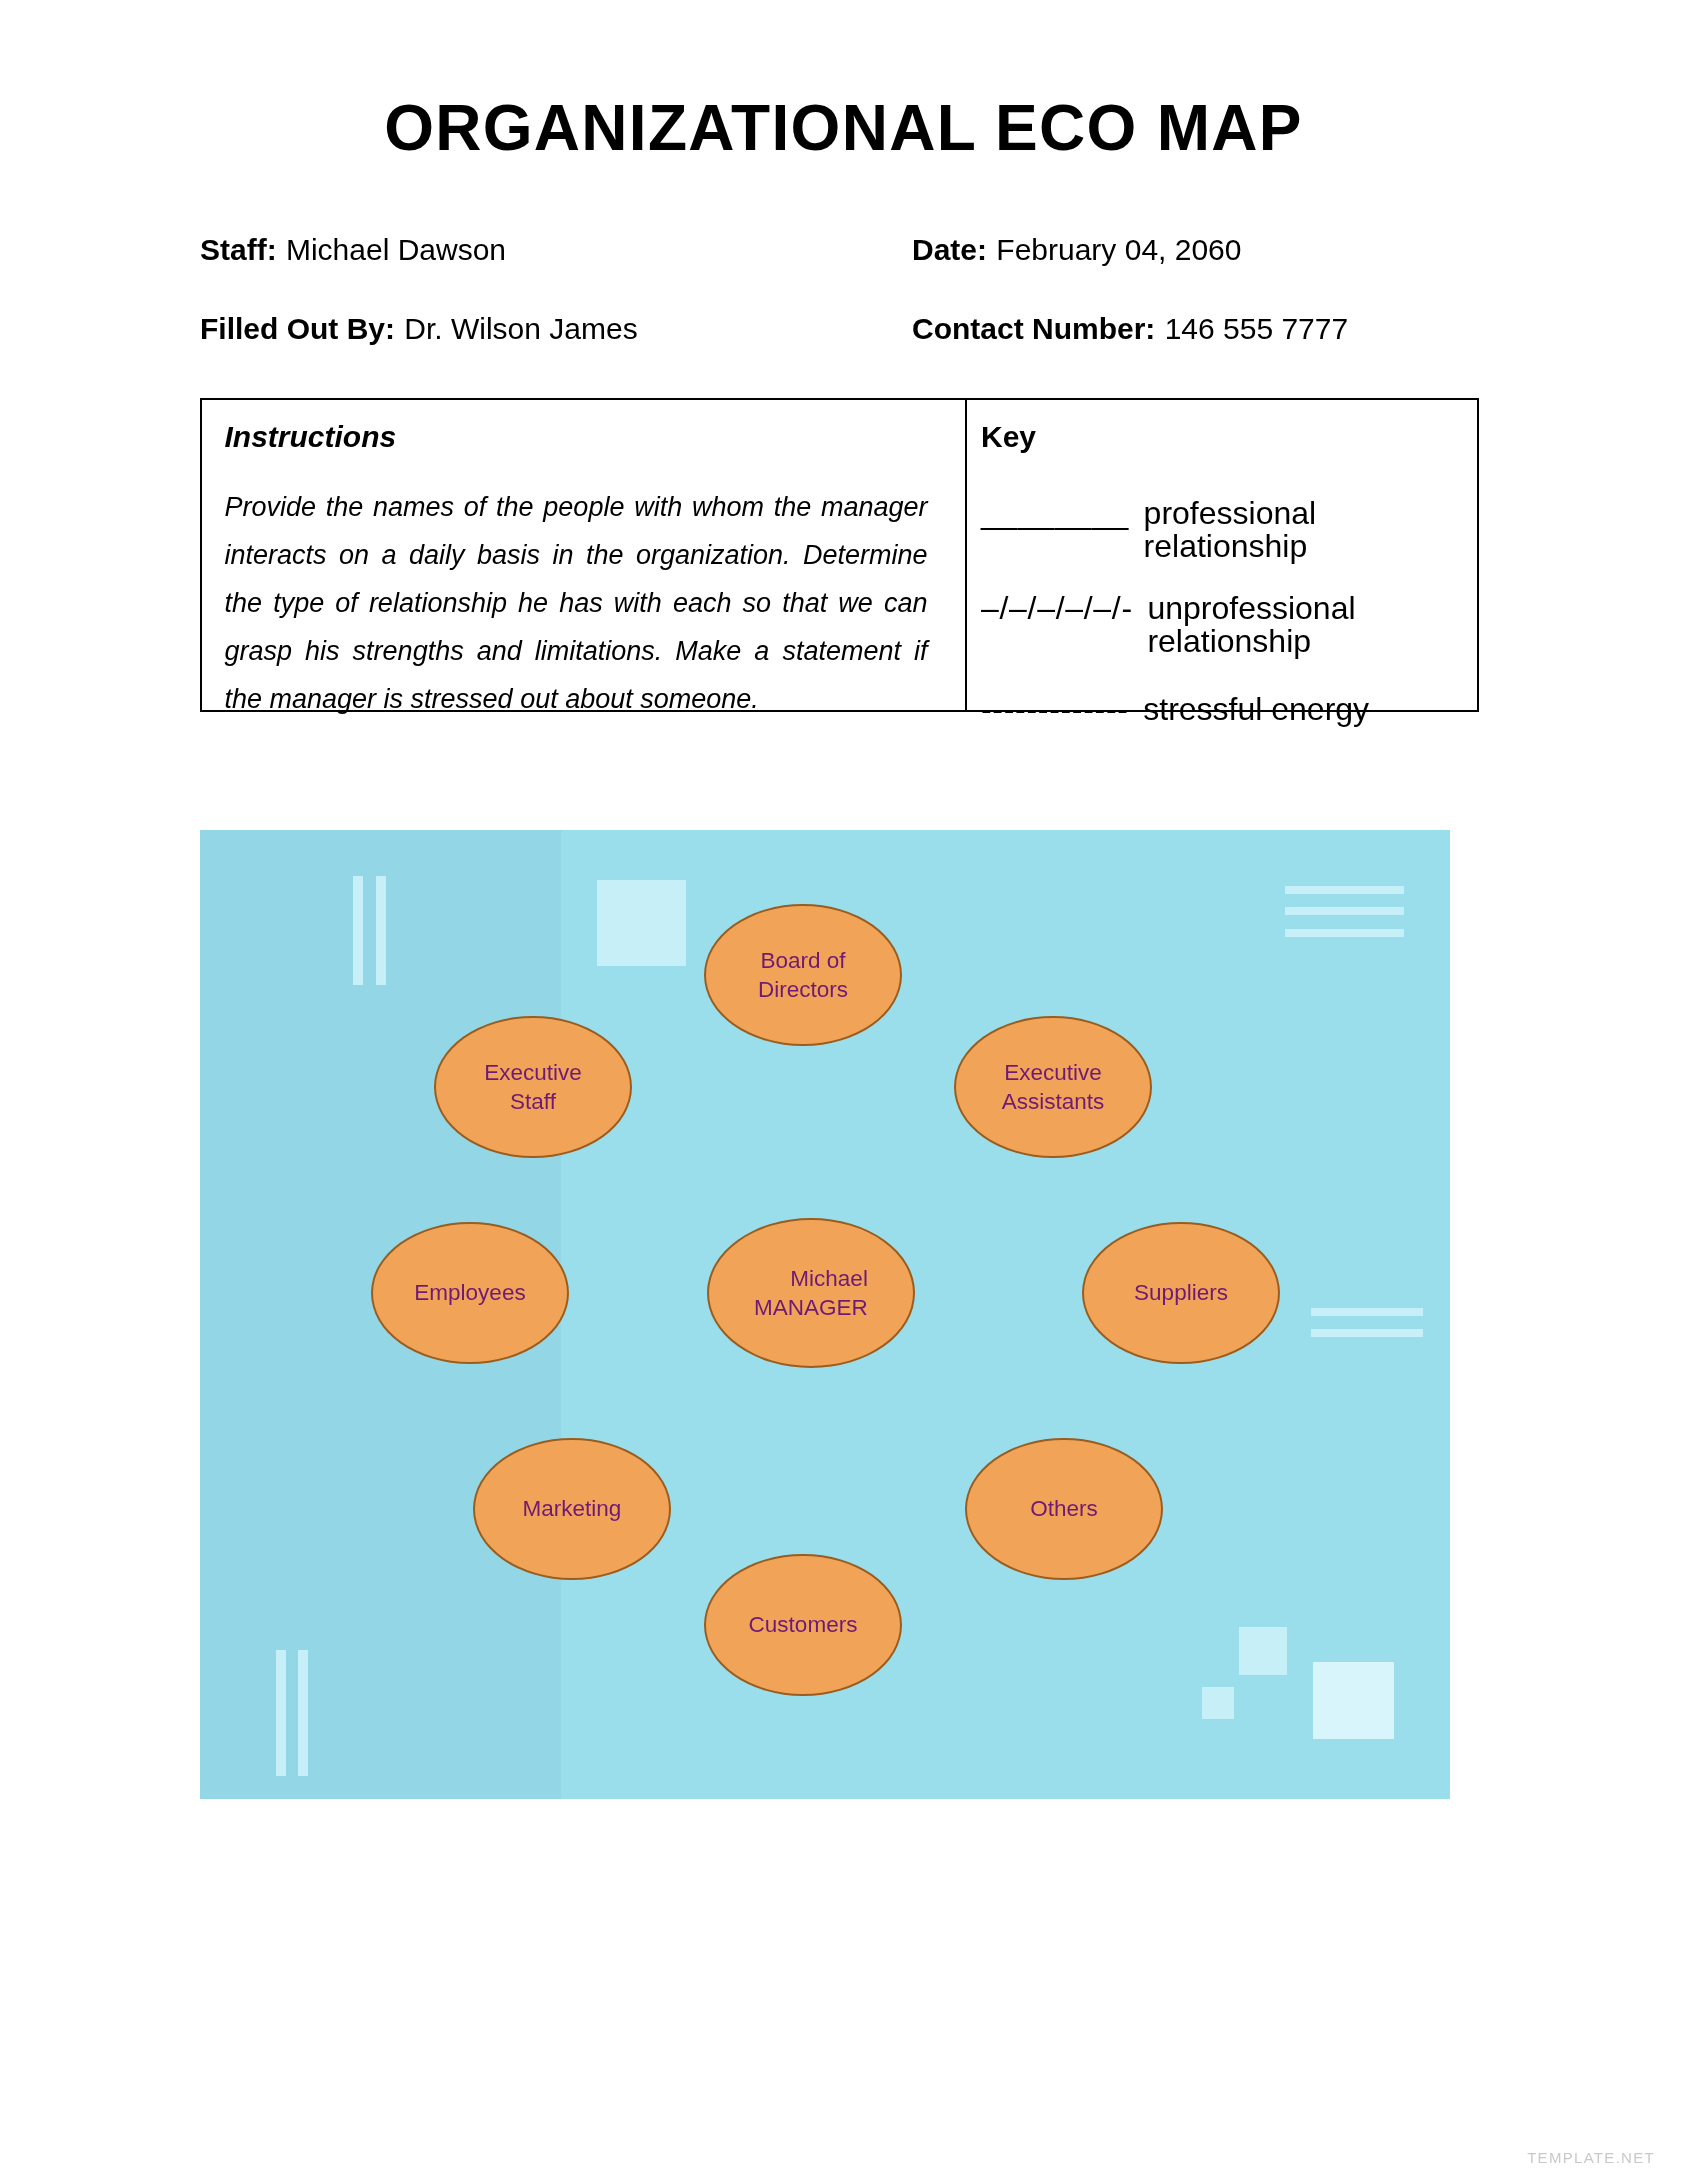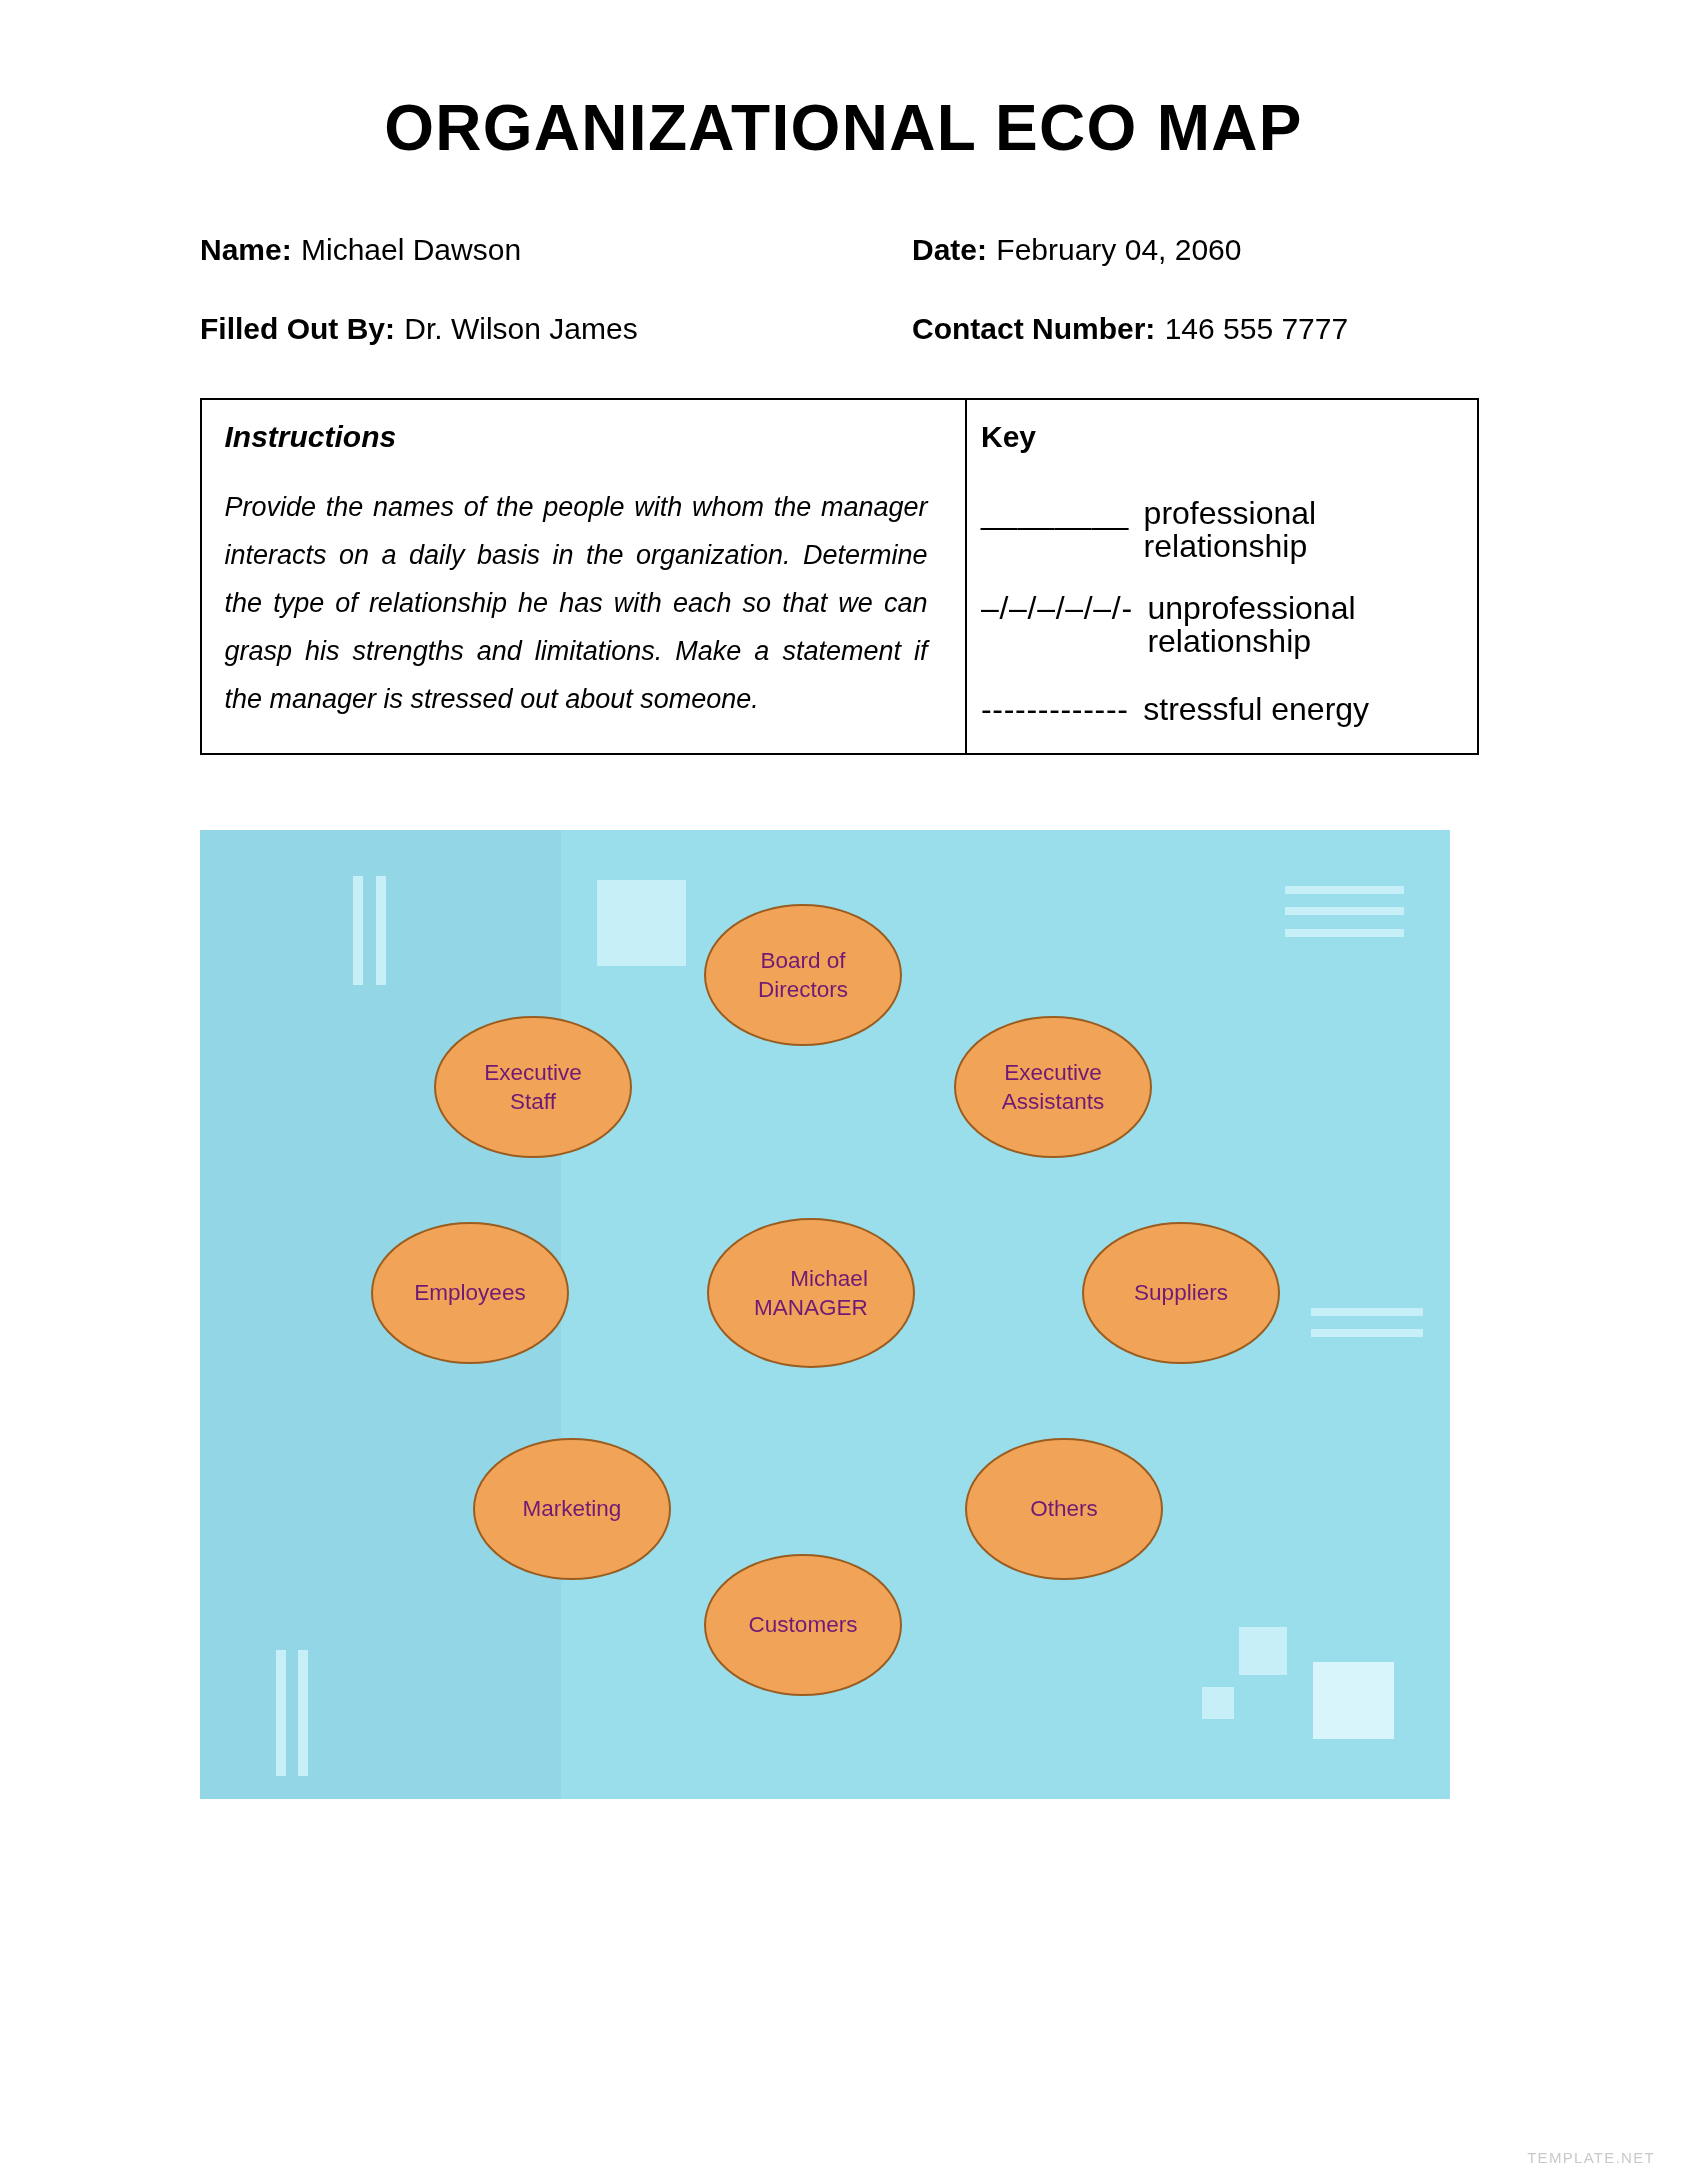--- a/index.html
+++ b/index.html
@@ -15,21 +15,21 @@
   .field-row { position:absolute; left:200px; width:1279px; height:40px; font-size:30px; }
   .row-1 { top:233px; }
   .row-2 { top:312px; }
   .field { position:absolute; white-space:nowrap; }
   .f-left { left:0; }
   .f-right { left:688px;margin-left:24px; }
   .lbl { font-weight:bold; }
   .val { margin-left:9.3px; }
 
   .ibox {
-    position:absolute; top:398px; left:200px; width:1279px; height:357px;
+    position:absolute; top:398px; left:200px; width:1279px; height:314px;
     border:2.6px solid #000; display:flex;
   }
   .ibox-left { width:765px; border-right:2.6px solid #000; padding:20px 24px 0 22.5px; }
   .ibox-right { flex:1; padding:20px 20px 0 14px; }
   .instr-heading { font-size:30px; font-weight:bold; font-style:italic; }
   .instr-body {
     margin-top:29px; font-size:27px; font-style:italic; line-height:48px;
     text-align:justify; width:703px;
   }
   .key-heading { font-size:30px; font-weight:bold; }
@@ -66,21 +66,21 @@
 </style>
 </head>
 <body>
 
 <div class="page">
 
   <div class="title">ORGANIZATIONAL ECO MAP</div>
 
   <div class="field-row row-1">
     <span class="field f-left">
-      <span class="lbl">Name:</span><span class="val">Michael Dawson</span>
+      <span class="lbl">Staff:</span><span class="val">Michael Dawson</span>
     </span>
     <span class="field f-right">
       <span class="lbl">Date:</span><span class="val">February 04, 2060</span>
     </span>
   </div>
 
   <div class="field-row row-2">
     <span class="field f-left">
       <span class="lbl">Filled Out By:</span><span class="val">Dr. Wilson James</span>
     </span>

